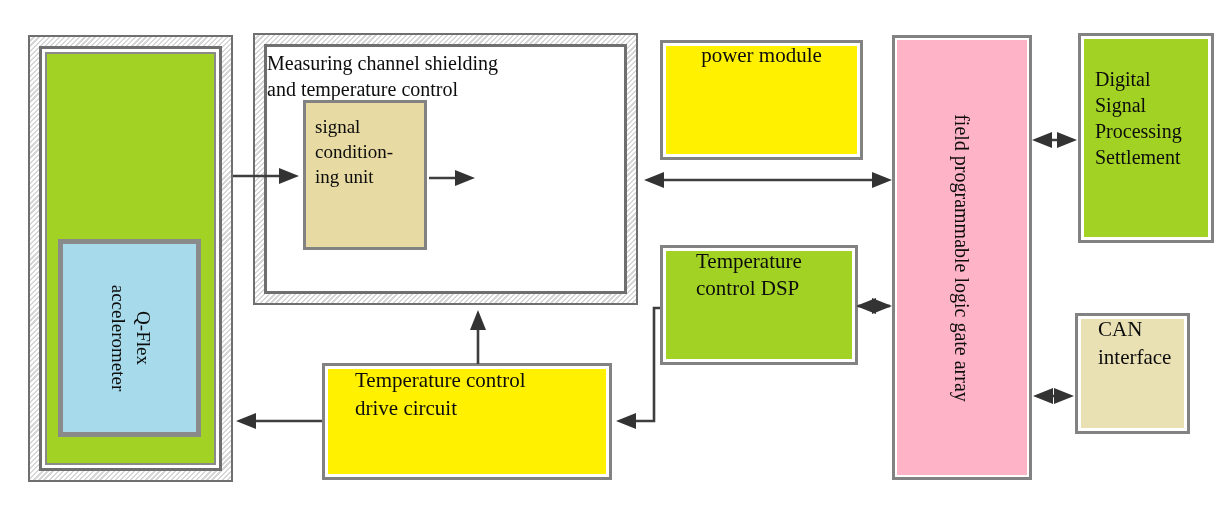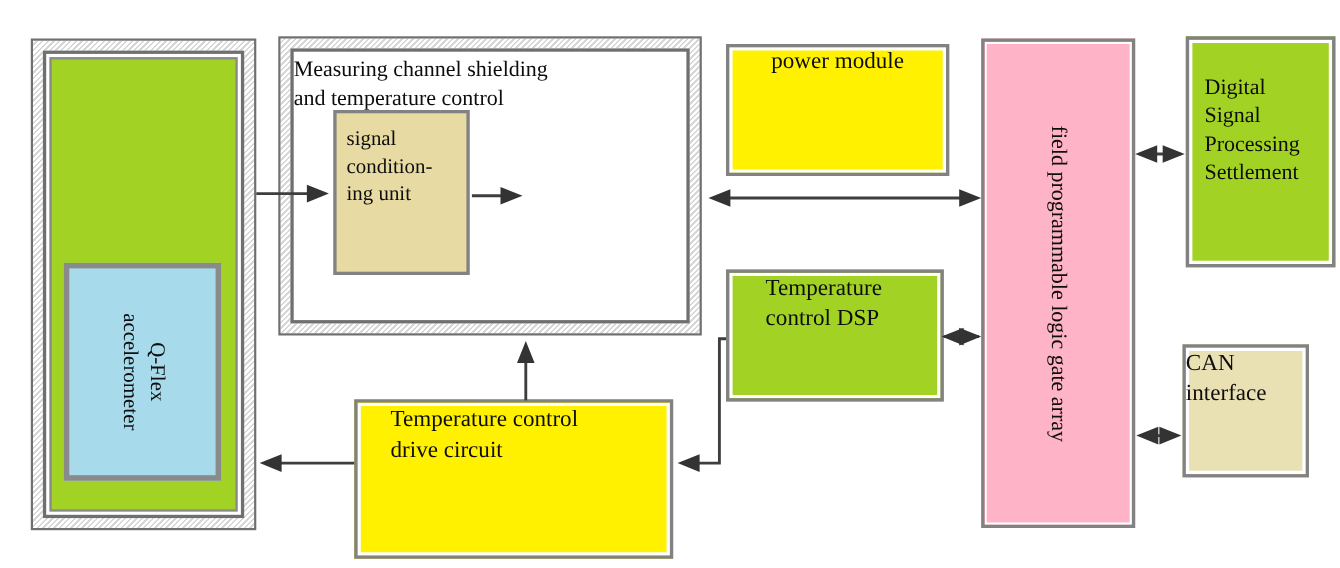--- a/index.html
+++ b/index.html
@@ -66,27 +66,27 @@
   }
   #qflex-box .vtext { font-size: 19px; width: 160px; }
 
   #mid-wall { left: 253px; top: 33px; width: 385px; height: 272px; }
   #mid-title { text-align: left; margin-top: 3px; font-size: 20px; line-height: 1.3; }
   #sig-box { left: 36px; top: 53px; width: 124px; height: 150px; padding: 11px 0 0 9px; font-size: 19px; line-height: 1.32; }
   #ad-box  { left: 210px; top: 59px; width: 113px; height: 142px; padding: 21px 0 0 9px; font-size: 20px; line-height: 1.32; }
 
   #power-box { left: 660px; top: 40px; width: 203px; height: 120px; justify-content: center; font-size: 21px; }
   #dsp-box   { left: 660px; top: 245px; width: 198px; height: 120px; padding-left: 33px; font-size: 21px; line-height: 1.3; }
-  #drive-box { left: 322px; top: 363px; width: 290px; height: 145px; padding-left: 30px; font-size: 21px; line-height: 1.35; }
+  #drive-box { left: 322px; top: 363px; width: 290px; height: 117px; padding-left: 30px; font-size: 21px; line-height: 1.35; }
 
   #fpga-box  { left: 892px; top: 35px; width: 140px; height: 445px; box-shadow: inset 0 0 0 2px #ffffff; }
   #fpga-box .vtext { font-size: 20px; white-space: nowrap; width: 440px; }
 
   #dsps-box { left: 1078px; top: 33px; width: 136px; height: 210px; padding: 30px 0 4px 14px; font-size: 20px; line-height: 1.3; }
-  #can-box  { left: 1075px; top: 313px; width: 115px; height: 121px; font-size: 21px; line-height: 1.32; }
+  #can-box  { left: 1075px; top: 313px; width: 115px; height: 121px; padding-left: 20px; font-size: 21px; line-height: 1.32; }
 
   #arrow-layer {
     position: absolute; left: 0; top: 0; width: 1218px; height: 516px;
     pointer-events: none; z-index: 5;
   }
   #arrow-layer line, #arrow-layer polyline {
     stroke: #3e3e3e; stroke-width: 2.6px; fill: none;
   }
   #arrow-layer polygon { fill: #333333; stroke: none; }
 </style>

